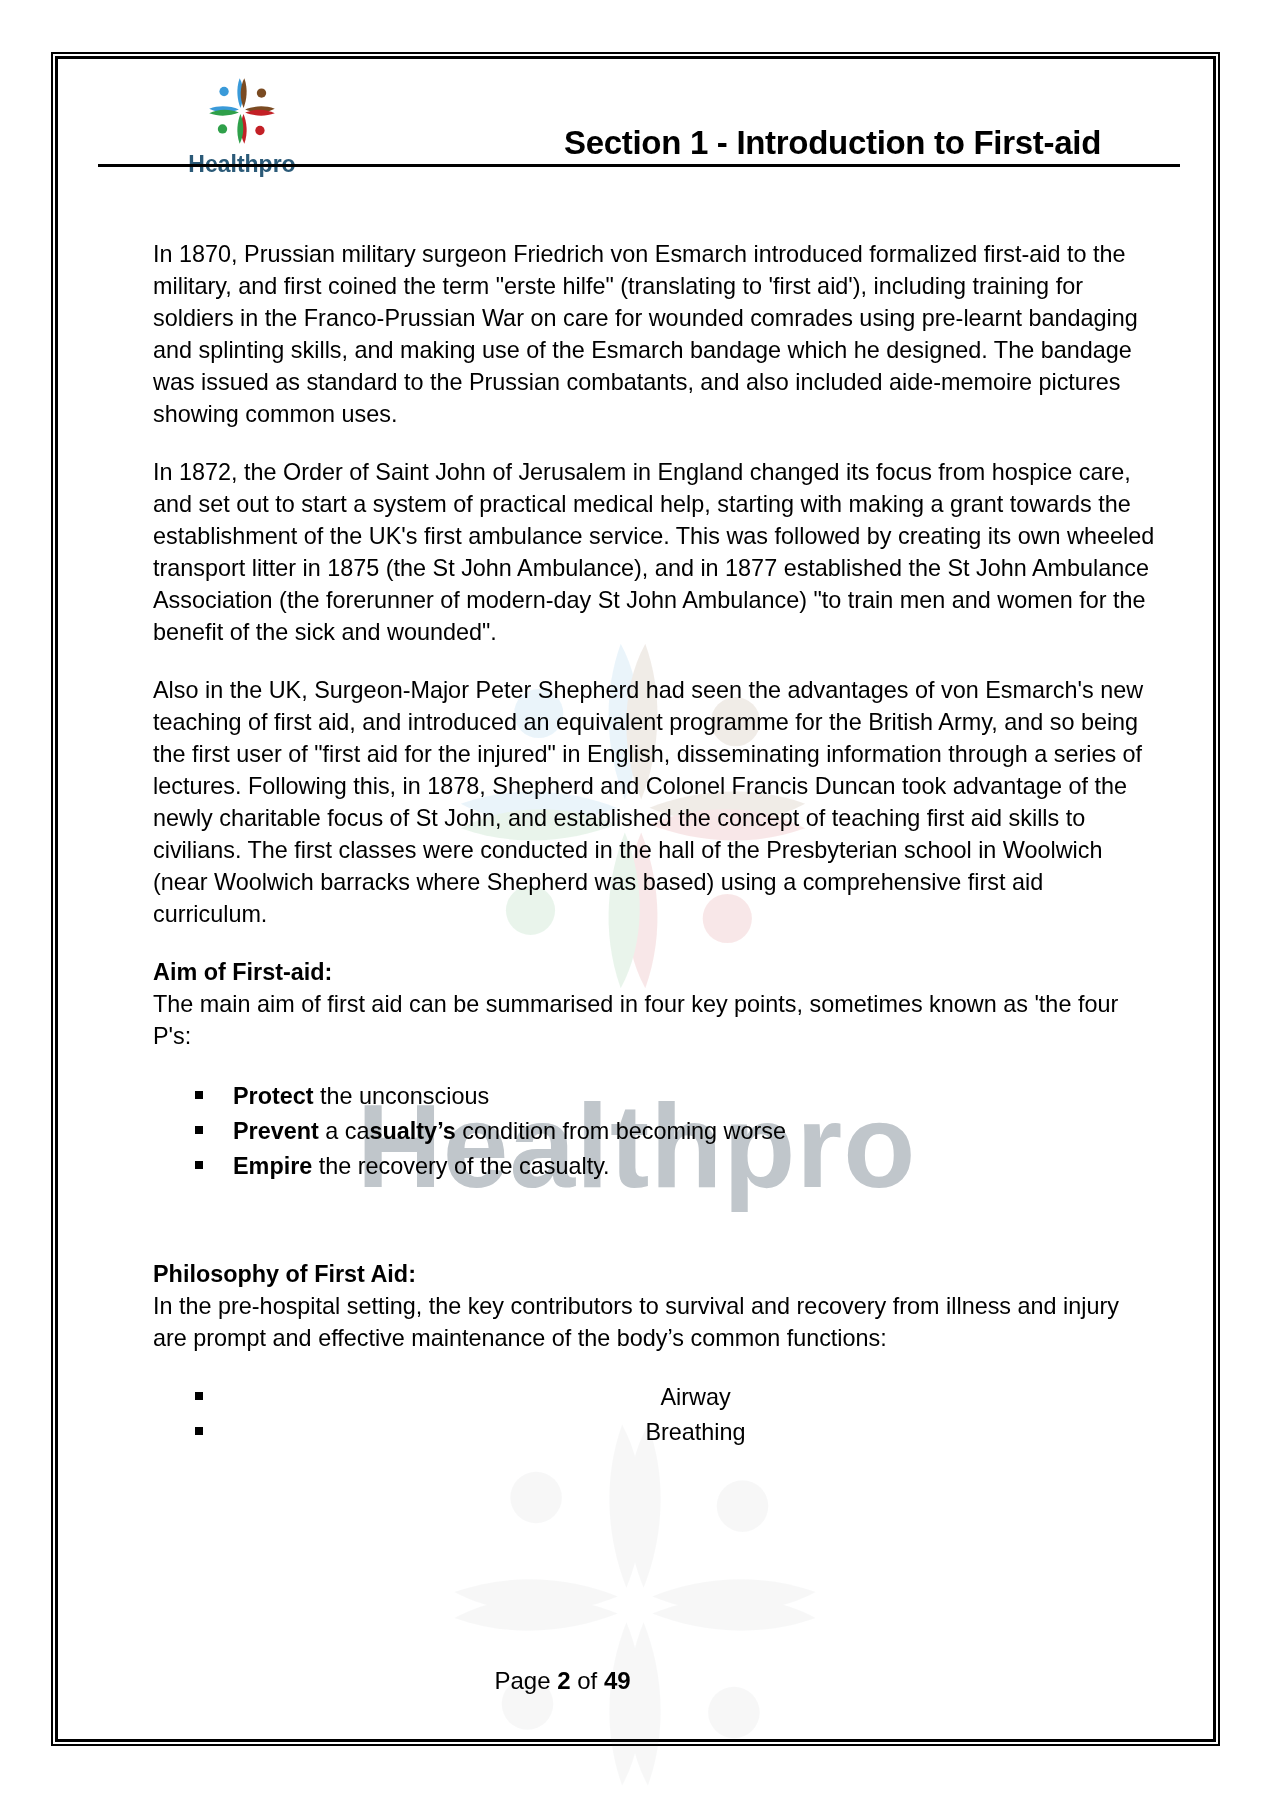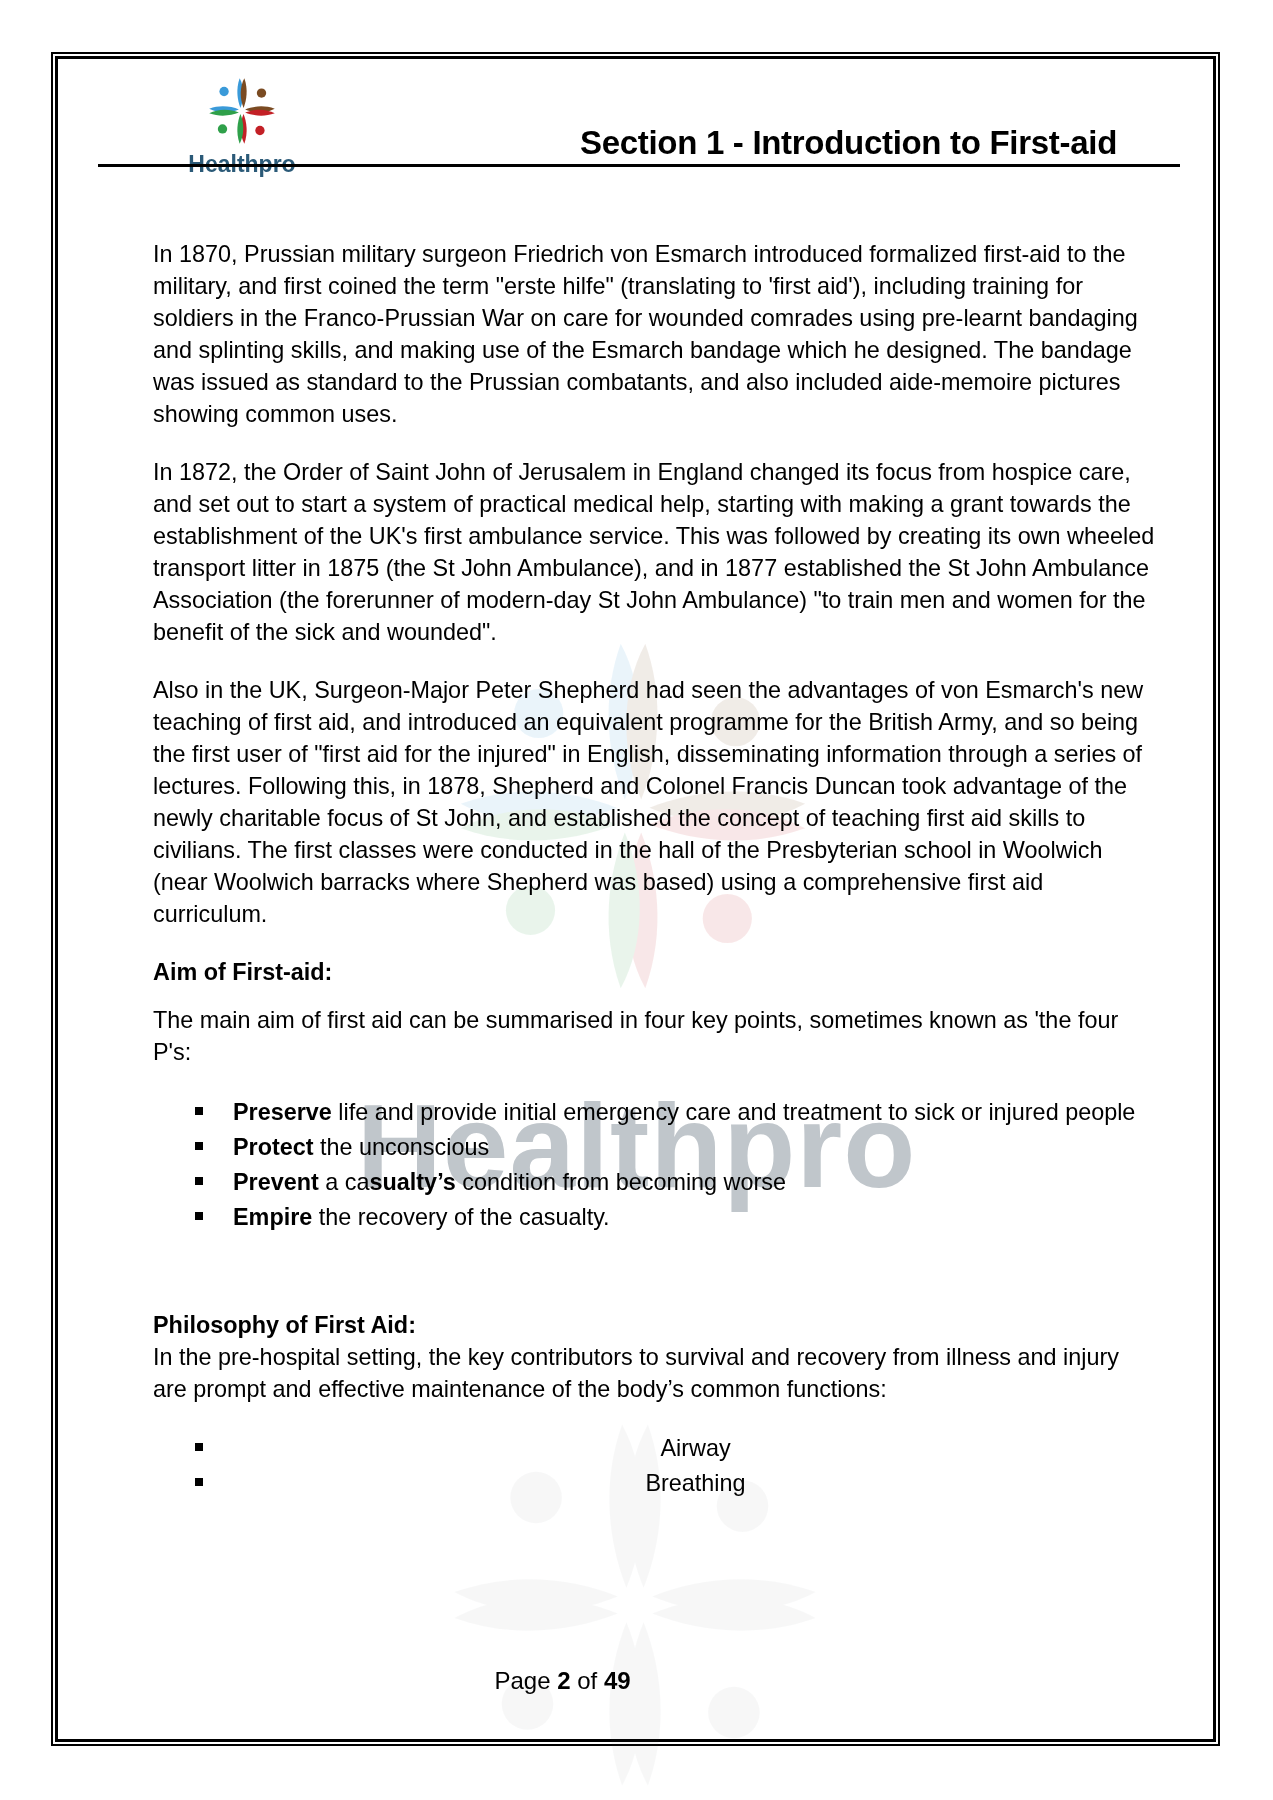--- a/index.html
+++ b/index.html
@@ -12,40 +12,40 @@
   .frame{
     position:absolute;left:51px;top:52px;width:1169px;height:1694px;
     border:2px solid #000;box-sizing:border-box;padding:2px;pointer-events:none;
   }
   .frame-inner{width:100%;height:100%;border:3px solid #000;box-sizing:border-box;}
   
   .logo{position:absolute;left:180px;top:72px;width:124px;text-align:center;}
   .logo svg{display:block;margin:0 auto;}
   .logo-text{font-size:23px;font-weight:bold;margin-top:1px;letter-spacing:0px;}
   .doc-title{
-    position:absolute;top:124px;right:156px;font-size:33px;line-height:38px;
+    position:absolute;top:124px;right:172px;font-size:33px;line-height:38px;
     font-weight:bold;letter-spacing:-0.3px;white-space:nowrap;
   }
   .header-rule{position:absolute;left:98px;top:164px;width:1082px;height:3px;background:#000;}
   
   .wm-icon{position:absolute;left:428px;top:596px;opacity:0.10;pointer-events:none;}
   .wm-icon-bottom{position:absolute;left:400px;top:1390px;opacity:0.045;pointer-events:none;}
   .wm-icon-bottom .p{fill:#5a6268 !important;}
   .wm-text{
     position:absolute;left:0;top:1078px;width:1273px;text-align:center;
     font-size:118px;font-weight:bold;letter-spacing:1px;pointer-events:none;
   }
   
   .content{
     position:absolute;left:153px;top:238px;width:1005px;
     font-size:23.4px;line-height:32px;
   }
   .content p{margin:0 0 26px 0;}
   .sec-heading{font-weight:bold;margin:0;}
-  .sec-intro{margin:16px 0 28px 0;}
+  .sec-intro{margin:0 0 28px 0;}
   .sec-heading.phil{margin-top:76px;}
   ul.blist{list-style:none;margin:0;padding:0;}
   ul.blist li{position:relative;padding-left:80px;margin-bottom:3px;}
   ul.blist li::before{
     content:"";position:absolute;left:42px;top:11px;width:8px;height:8px;background:#000;
   }
   ul.blist.phil{margin-top:27px;text-align:center;}
   
   .footer{
     position:absolute;left:0;top:1666px;width:1125px;text-align:center;
@@ -138,21 +138,20 @@
 <div class="header-rule"></div>
 
 <div class="content">
   <p>In 1870, Prussian military surgeon Friedrich von Esmarch introduced formalized first-aid to the military, and first coined the term "erste hilfe" (translating to 'first aid'), including training for soldiers in the Franco-Prussian War on care for wounded comrades using pre-learnt bandaging and splinting skills, and making use of the Esmarch bandage which he designed. The bandage was issued as standard to the Prussian combatants, and also included aide-memoire pictures showing common uses.</p>
   <p>In 1872, the Order of Saint John of Jerusalem in England changed its focus from hospice care, and set out to start a system of practical medical help, starting with making a grant towards the establishment of the UK's first ambulance service. This was followed by creating its own wheeled transport litter in 1875 (the St John Ambulance), and in 1877 established the St John Ambulance Association (the forerunner of modern-day St John Ambulance) "to train men and women for the benefit of the sick and wounded".</p>
   <p>Also in the UK, Surgeon-Major Peter Shepherd had seen the advantages of von Esmarch's new teaching of first aid, and introduced an equivalent programme for the British Army, and so being the first user of "first aid for the injured" in English, disseminating information through a series of lectures. Following this, in 1878, Shepherd and Colonel Francis Duncan took advantage of the newly charitable focus of St John, and established the concept of teaching first aid skills to civilians. The first classes were conducted in the hall of the Presbyterian school in Woolwich (near Woolwich barracks where Shepherd was based) using a comprehensive first aid curriculum.</p>
 
   <div class="sec-heading">Aim of First-aid:</div>
   <div class="sec-intro">The main aim of first aid can be summarised in four key points, sometimes known as 'the four P's:</div>
   <ul class="blist" id="aim-list">
-      <li><span style="font-weight: bold;">Preserve</span><span> life and provide initial emergency care and treatment to sick or injured people</span></li>
       <li><span style="font-weight: bold;">Protect</span><span> the unconscious</span></li>
       <li><span style="font-weight: bold;">Prevent</span><span> a ca</span><span style="font-weight: bold;">sualty’s</span><span> condition from becoming worse</span></li>
       <li><span style="font-weight: bold;">Empire</span><span> the recovery of the casualty.</span></li>
     </ul>
 
   <div class="sec-heading phil">Philosophy of First Aid:</div>
   <div class="sec-intro2">In the pre-hospital setting, the key contributors to survival and recovery from illness and injury are prompt and effective maintenance of the body’s common functions:</div>
   <ul class="blist phil" id="philosophy-list">
       <li><span>Airway</span></li>
       <li><span>Breathing</span></li>

